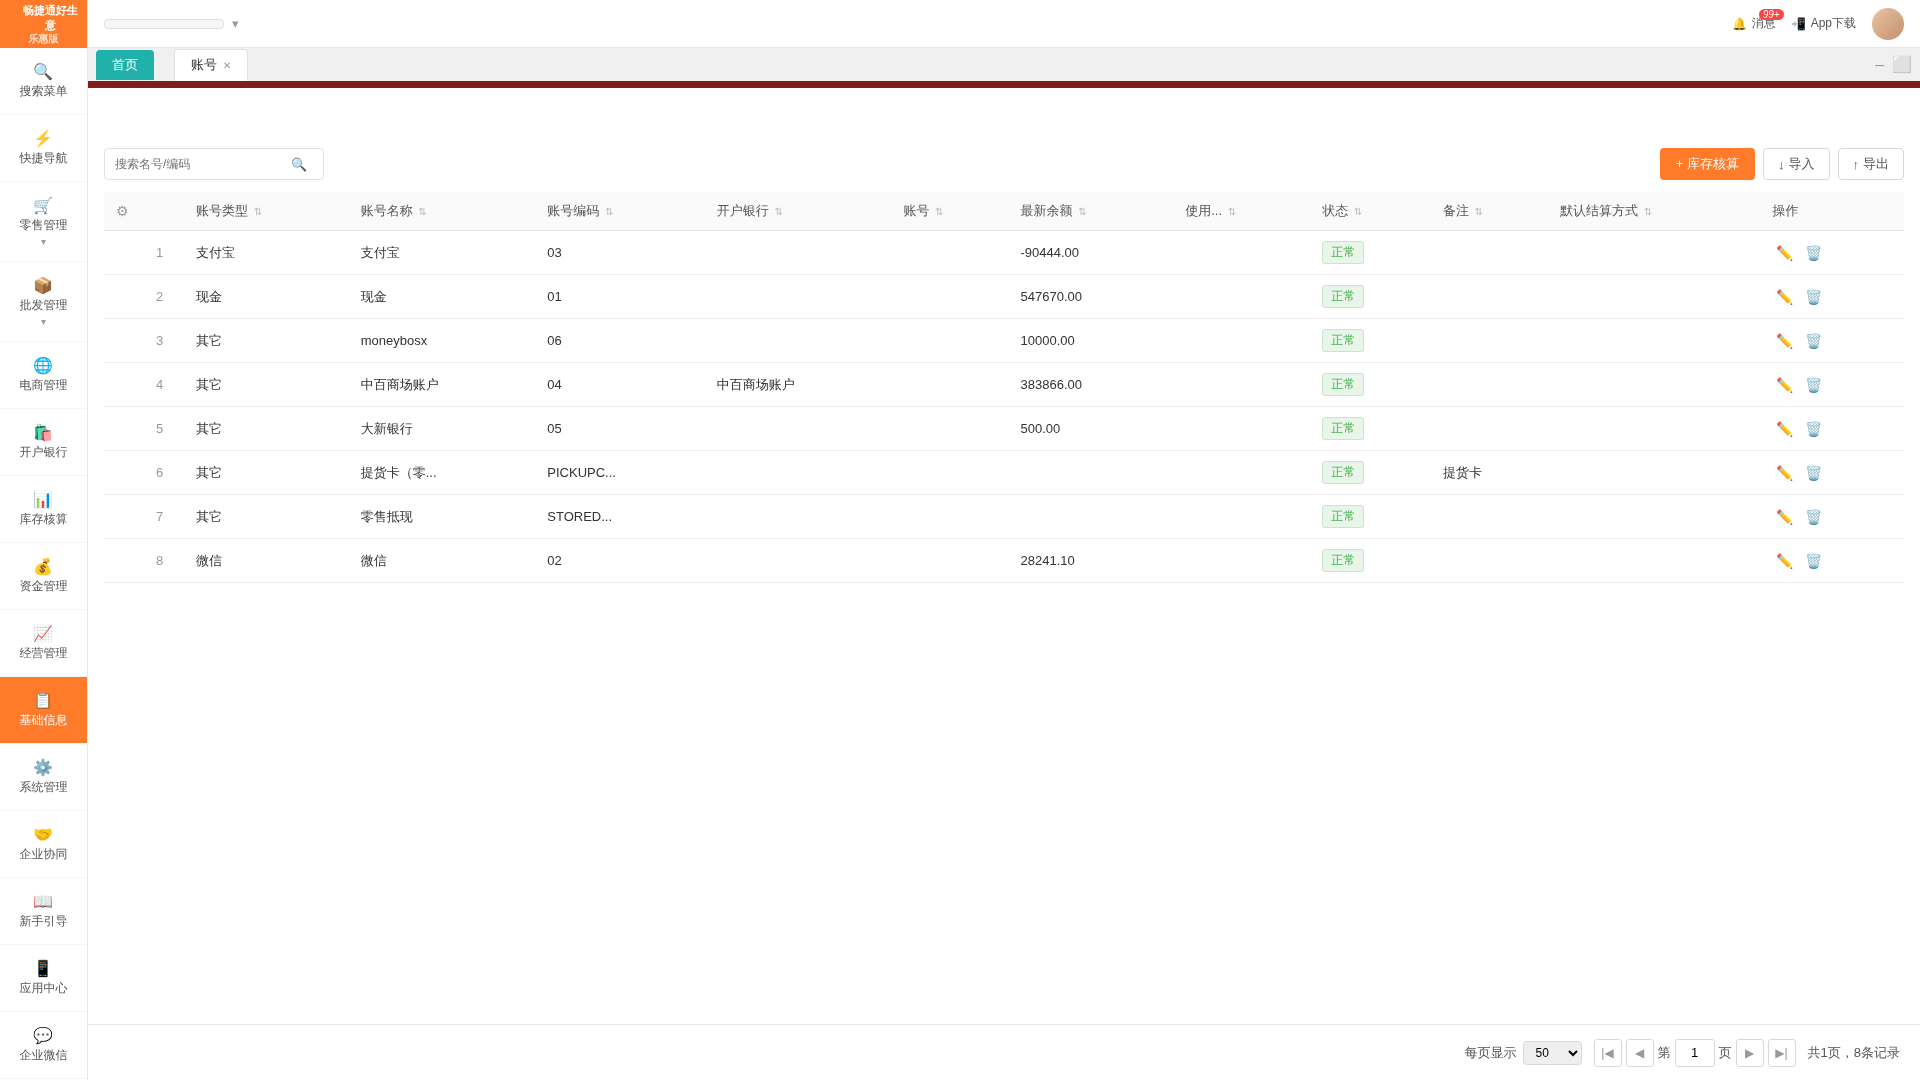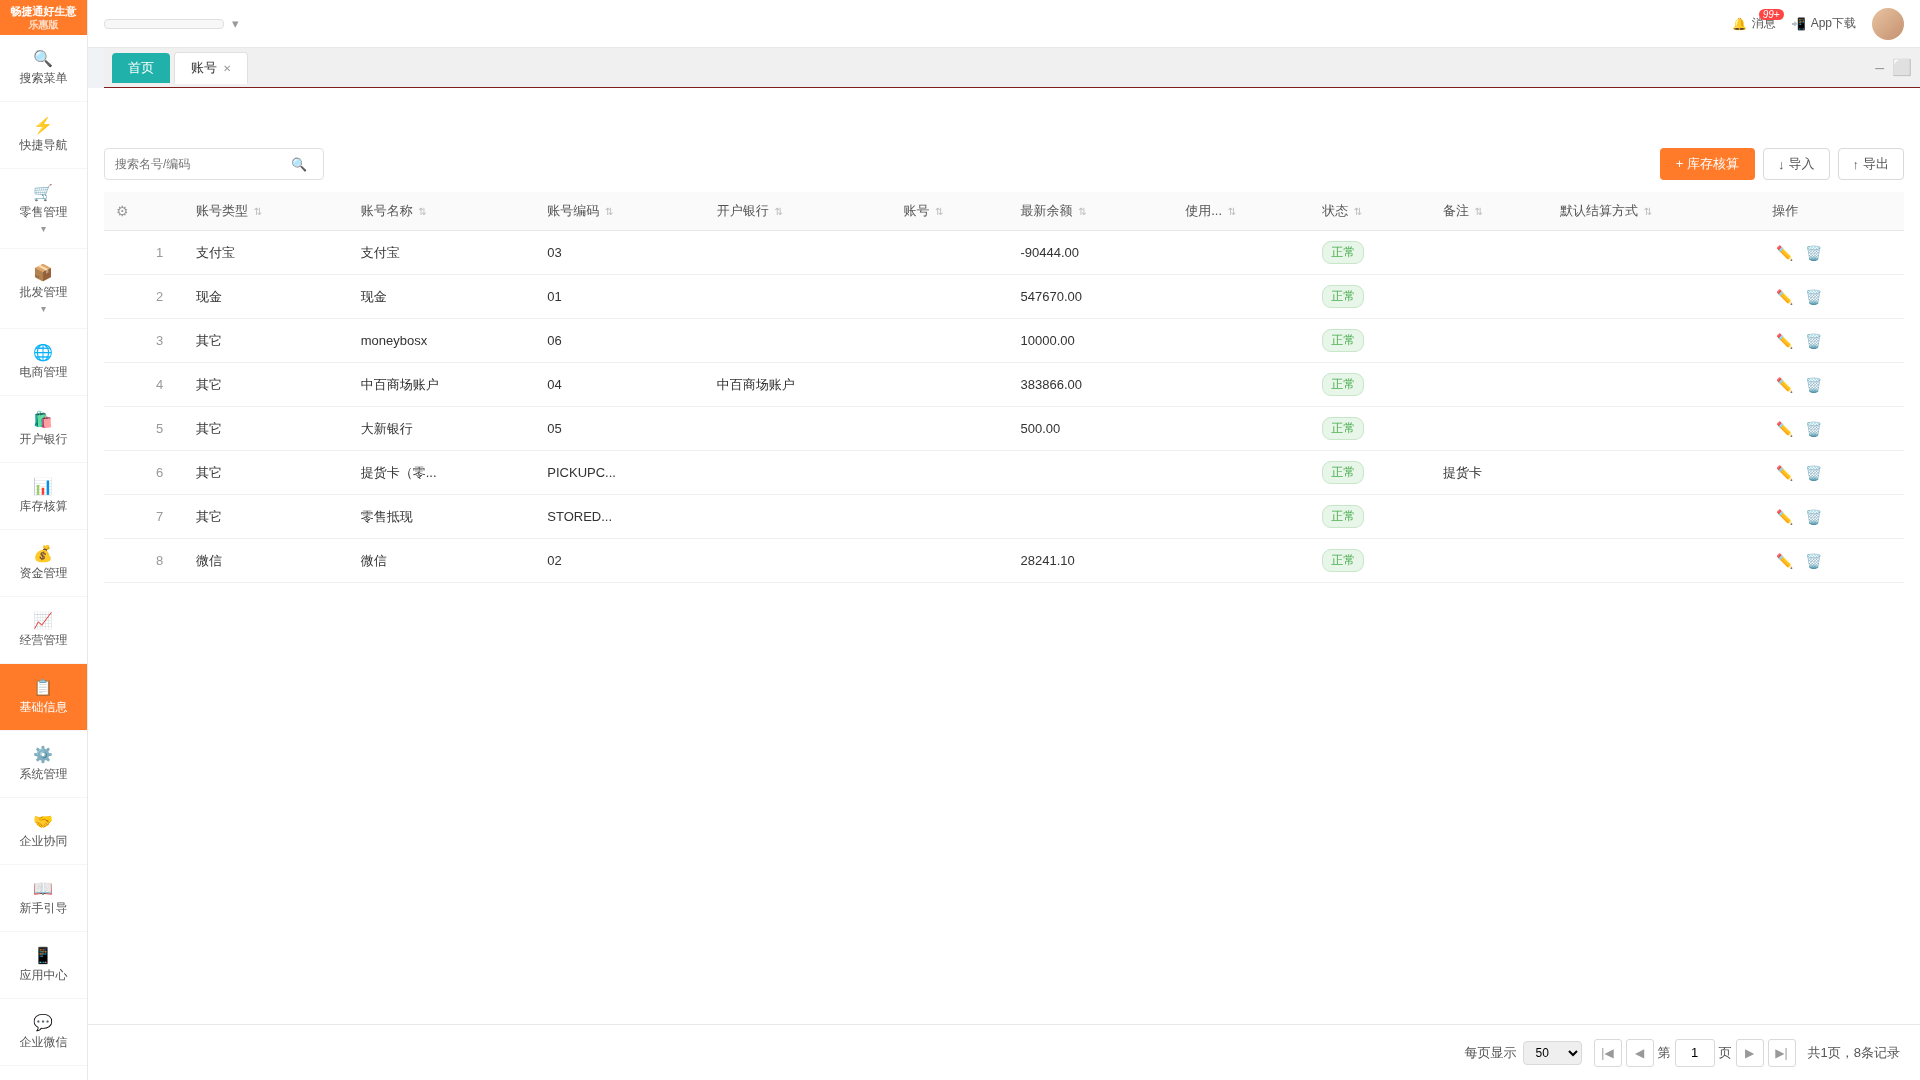--- a/index.html
+++ b/index.html
@@ -96,23 +96,22 @@
     .topbar-app { display: flex; align-items: center; gap: 4px; font-size: 12px; color: #555; cursor: pointer; }
     .avatar { width: 32px; height: 32px; border-radius: 50%; background: #ddd; overflow: hidden; }
 
     
     .tabbar {
       height: 40px;
       background: #f0f0f0;
       display: flex;
       align-items: center;
       padding: 0 8px;
-      gap: 4px;
-      border-bottom: 1px solid #7f1d1d;
-      margin-left: 16px;
+      gap: 20px;
+      border-bottom: 7px solid #7f1d1d;
     }
     .tab {
       padding: 6px 16px;
       border-radius: 4px 4px 0 0;
       font-size: 13px;
       cursor: pointer;
       display: flex;
       align-items: center;
       gap: 6px;
     }
@@ -198,21 +197,21 @@
       border-bottom: 1px solid #e8e8e8;
       white-space: nowrap;
     }
     thead th .sort-icons { font-size: 10px; color: #bbb; margin-left: 2px; }
     tbody tr { border-bottom: 1px solid #f0f0f0; }
     tbody td { padding: 10px 12px; color: #333; font-size: 13px; }
     .status-badge {
       background: #e8f5e9;
       color: #4caf50;
       border: 1px solid #c8e6c9;
-      border-radius: 9px;
+      border-radius: 3px;
       padding: 2px 8px;
       font-size: 12px;
       display: inline-block;
     }
     .row-num { color: #999; }
     .settings-icon { color: #999; font-size: 14px; }
     .action-btn { background: none; border: none; cursor: pointer; color: #999; font-size: 14px; padding: 2px 4px; }
 
     
     .footer {
@@ -271,21 +270,21 @@
       background: #20b2aa;
       color: #fff;
     }
   </style>
 </head>
 <body>
 
 <div class="sidebar">
   <div class="sidebar-logo">
     <div>
-      <div style="font-size:11px; font-weight:bold; color:#fff;">畅捷通好生意</div>
+      <div style="font-size:11px; font-weight:bold; color:#fff;margin-left:14px;">畅捷通好生意</div>
       <div style="font-size:10px; color:#ffe0cc;">乐惠版</div>
     </div>
   </div>
 
   <div class="sidebar-item">
     <span class="icon">🔍</span>
     <span>搜索菜单</span>
   </div>
   <div class="sidebar-item">
     <span class="icon">⚡</span>

